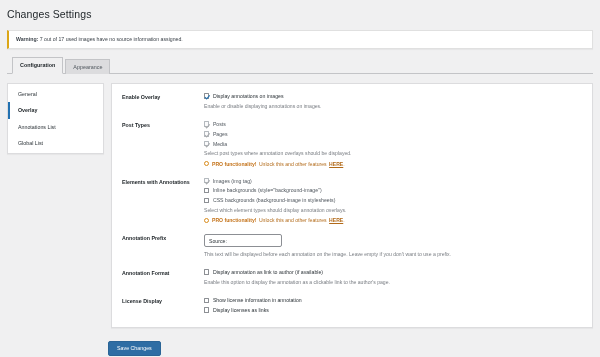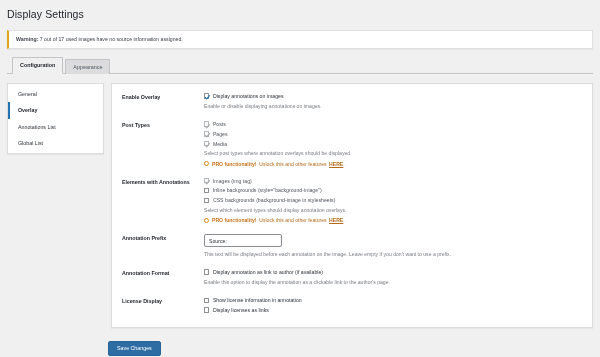--- a/index.html
+++ b/index.html
@@ -238,21 +238,21 @@
     border-radius: 2px;
     cursor: pointer;
     line-height: 1;
   }
 </style>
 </head>
 <body>
 
 <div class="wrap">
 
-  <h1 class="page-title">Display Settings</h1>
+  <h1 class="page-title">Changes Settings</h1>
 
   <div class="notice">
     <b>Warning:</b><span> 7 out of 17 used images have no source information assigned.</span>
   </div>
 
   <div class="tabs">
     <div class="tab active">Configuration</div>
     <div class="tab">Appearance</div>
   </div>
 

